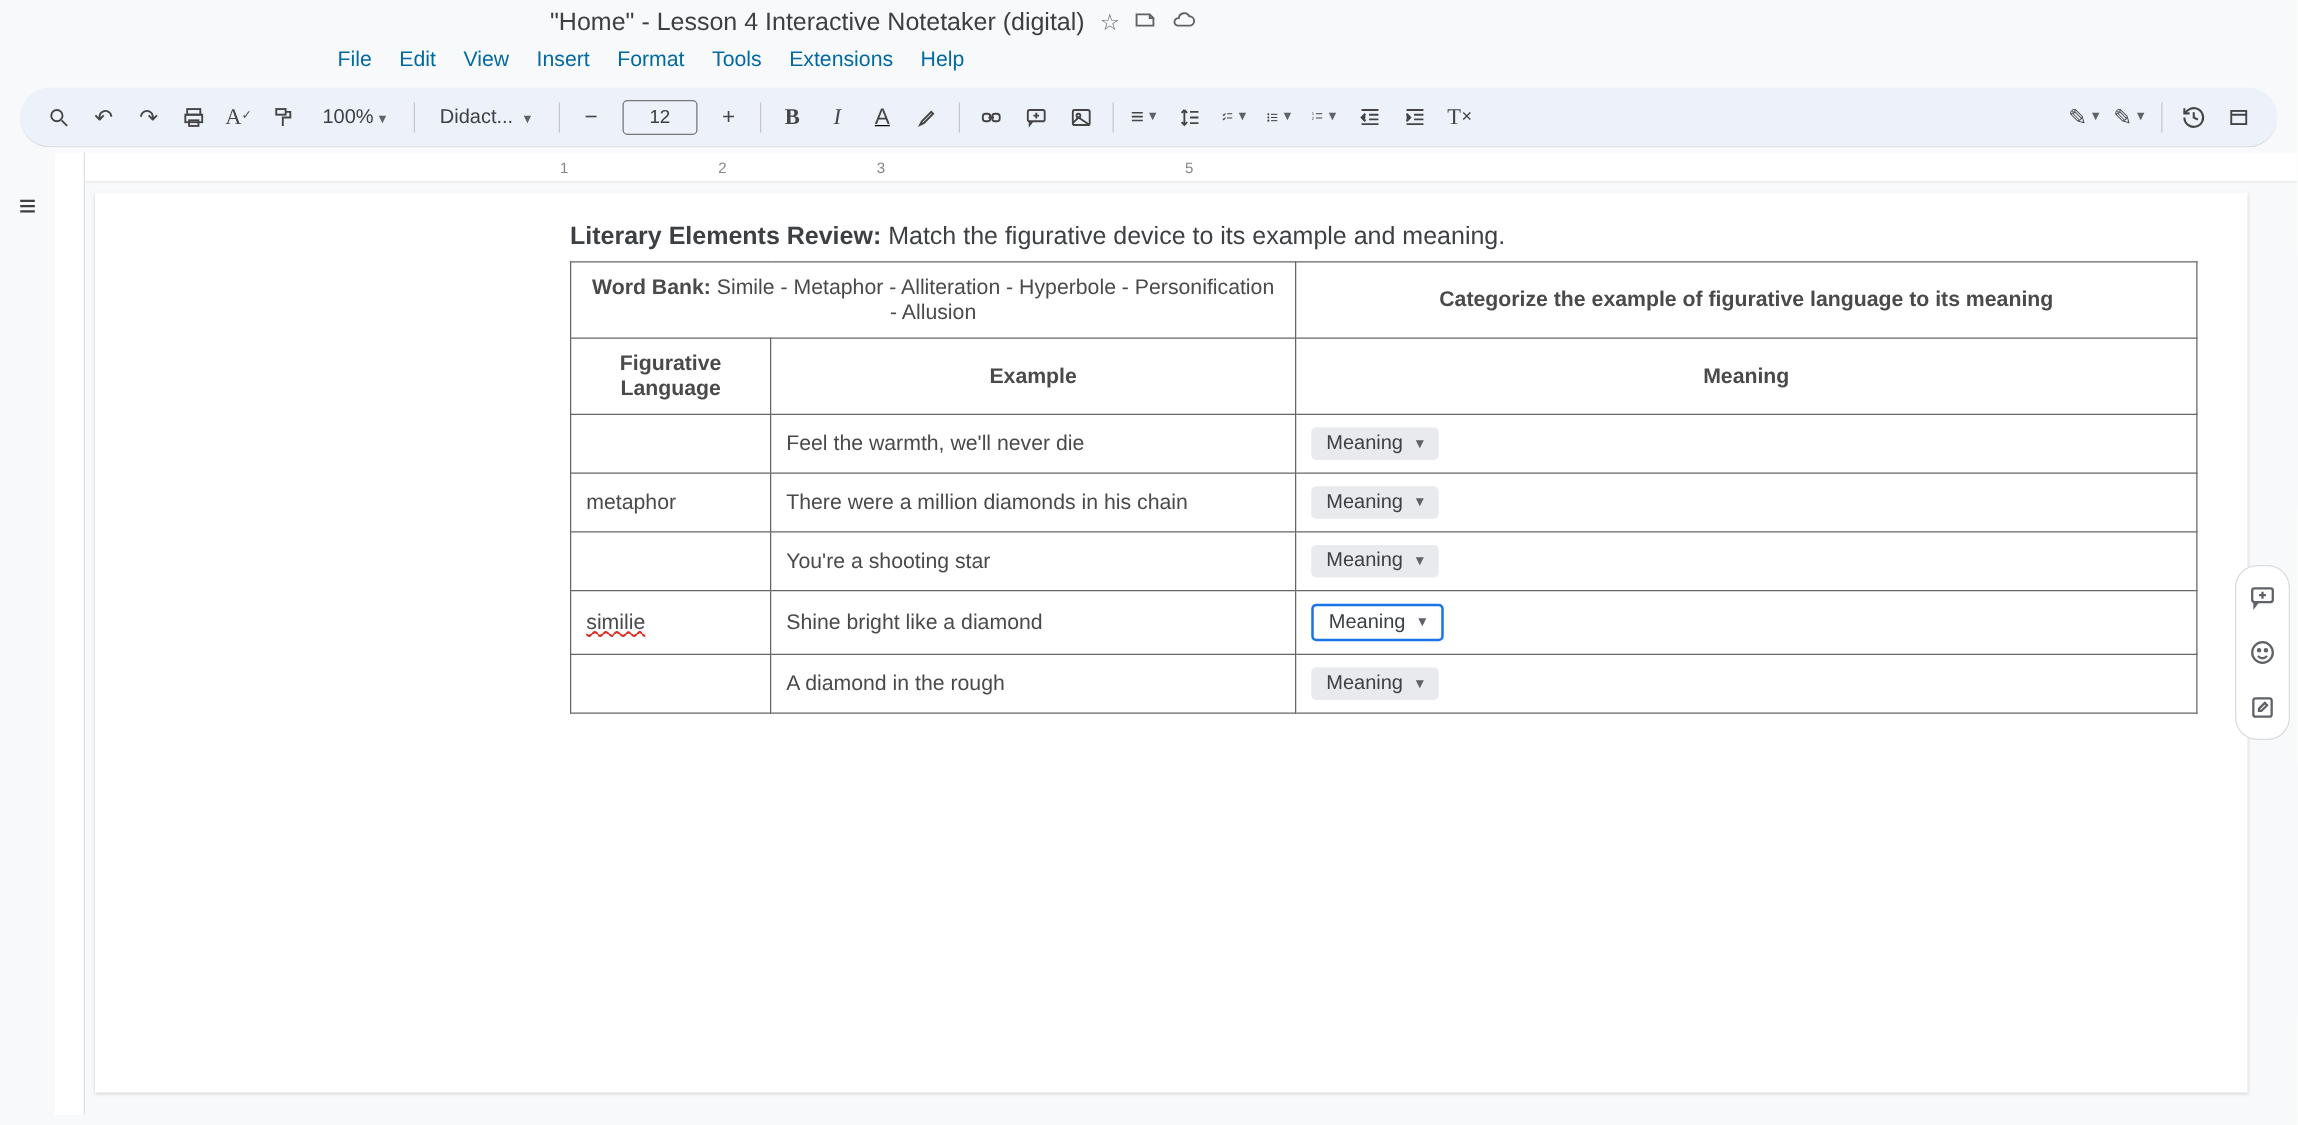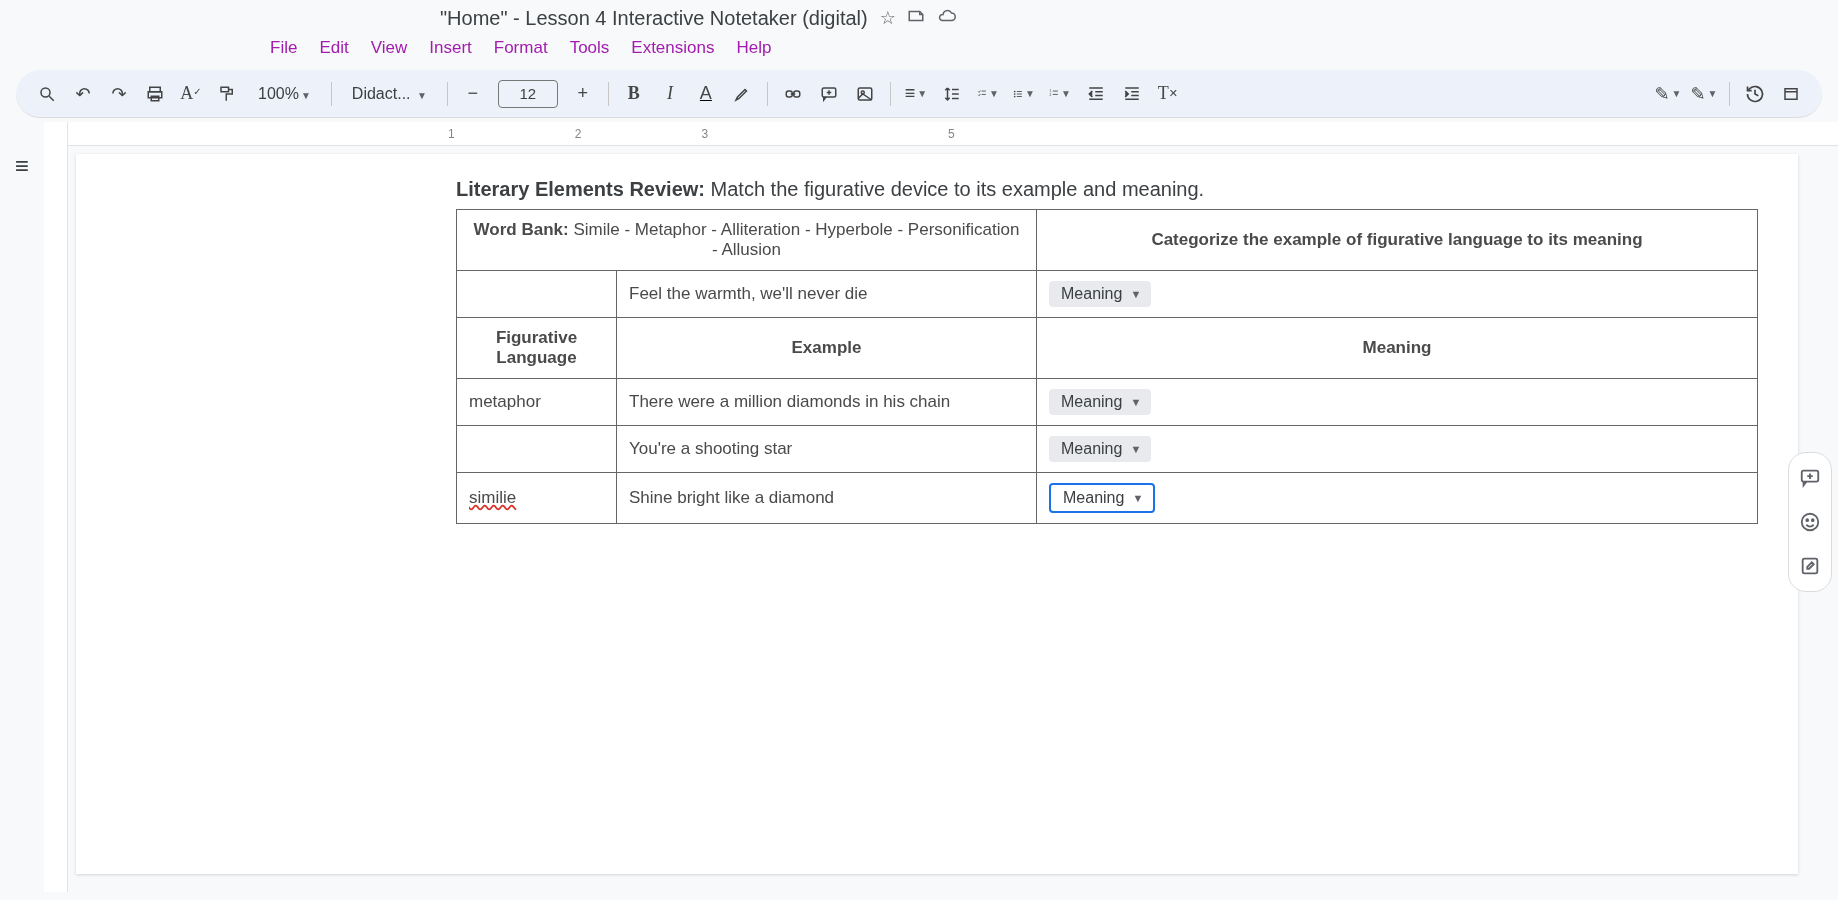--- a/index.html
+++ b/index.html
@@ -24,21 +24,21 @@
   .title-icons { margin-left: 12px; display:flex; gap:10px; color:#5f6368;}
   .title-icons span { font-size: 18px; }
   .menubar {
     display: flex;
     gap: 2px;
     padding: 2px 20px 4px 260px;
   }
   .menubar .menu-item {
     padding: 4px 10px;
     font-size: 17px;
-    color: #a21caf;
+    color: #0369a1;
     border-radius: 4px;
   }
   .toolbar {
     display: flex;
     align-items: center;
     gap: 14px;
     padding: 6px 20px;
     border-bottom: 1px solid #dadce0;
     background:#edf2fa;
     border-radius: 30px;
@@ -337,52 +337,60 @@
             <col class="col-mn">
           </colgroup>
         <tbody>
             <tr>
           <td colspan="2" class="wordbank">
             <b>Word Bank:</b><span> Simile - Metaphor - Alliteration - Hyperbole - Personification - Allusion</span>
           </td>
           <td class="hdr">Categorize the example of figurative language to its meaning</td>
         </tr>
         <tr>
+          <th class="hdr">Figurative Language</th>
+          <th class="hdr">Example</th>
+          <th class="hdr">Meaning</th>
+        </tr>
+        <tr>
           <td></td>
           <td>Feel the warmth, we'll never die</td>
           <td><span class="meaning-chip">
                   <span>Meaning</span>
                   <span class="caret">▼</span>
                 </span></td>
         </tr>
         <tr>
-          <th class="hdr">Figurative Language</th>
-          <th class="hdr">Example</th>
-          <th class="hdr">Meaning</th>
-        </tr>
-        <tr>
           <td>metaphor</td>
           <td>There were a million diamonds in his chain</td>
           <td><span class="meaning-chip">
                   <span>Meaning</span>
                   <span class="caret">▼</span>
                 </span></td>
         </tr>
         <tr>
           <td></td>
           <td>You're a shooting star</td>
           <td><span class="meaning-chip">
                   <span>Meaning</span>
                   <span class="caret">▼</span>
                 </span></td>
         </tr>
         <tr>
           <td><span class="spellerr">similie</span></td>
           <td>Shine bright like a diamond</td>
           <td><span class="meaning-chip selected">
+                  <span>Meaning</span>
+                  <span class="caret">▼</span>
+                </span></td>
+        </tr>
+        <tr>
+          <td></td>
+          <td>A diamond in the rough</td>
+          <td><span class="meaning-chip">
                   <span>Meaning</span>
                   <span class="caret">▼</span>
                 </span></td>
         </tr>
       </tbody>
         </table>
     </div>
   </div>
 
   <div class="right-rail">

